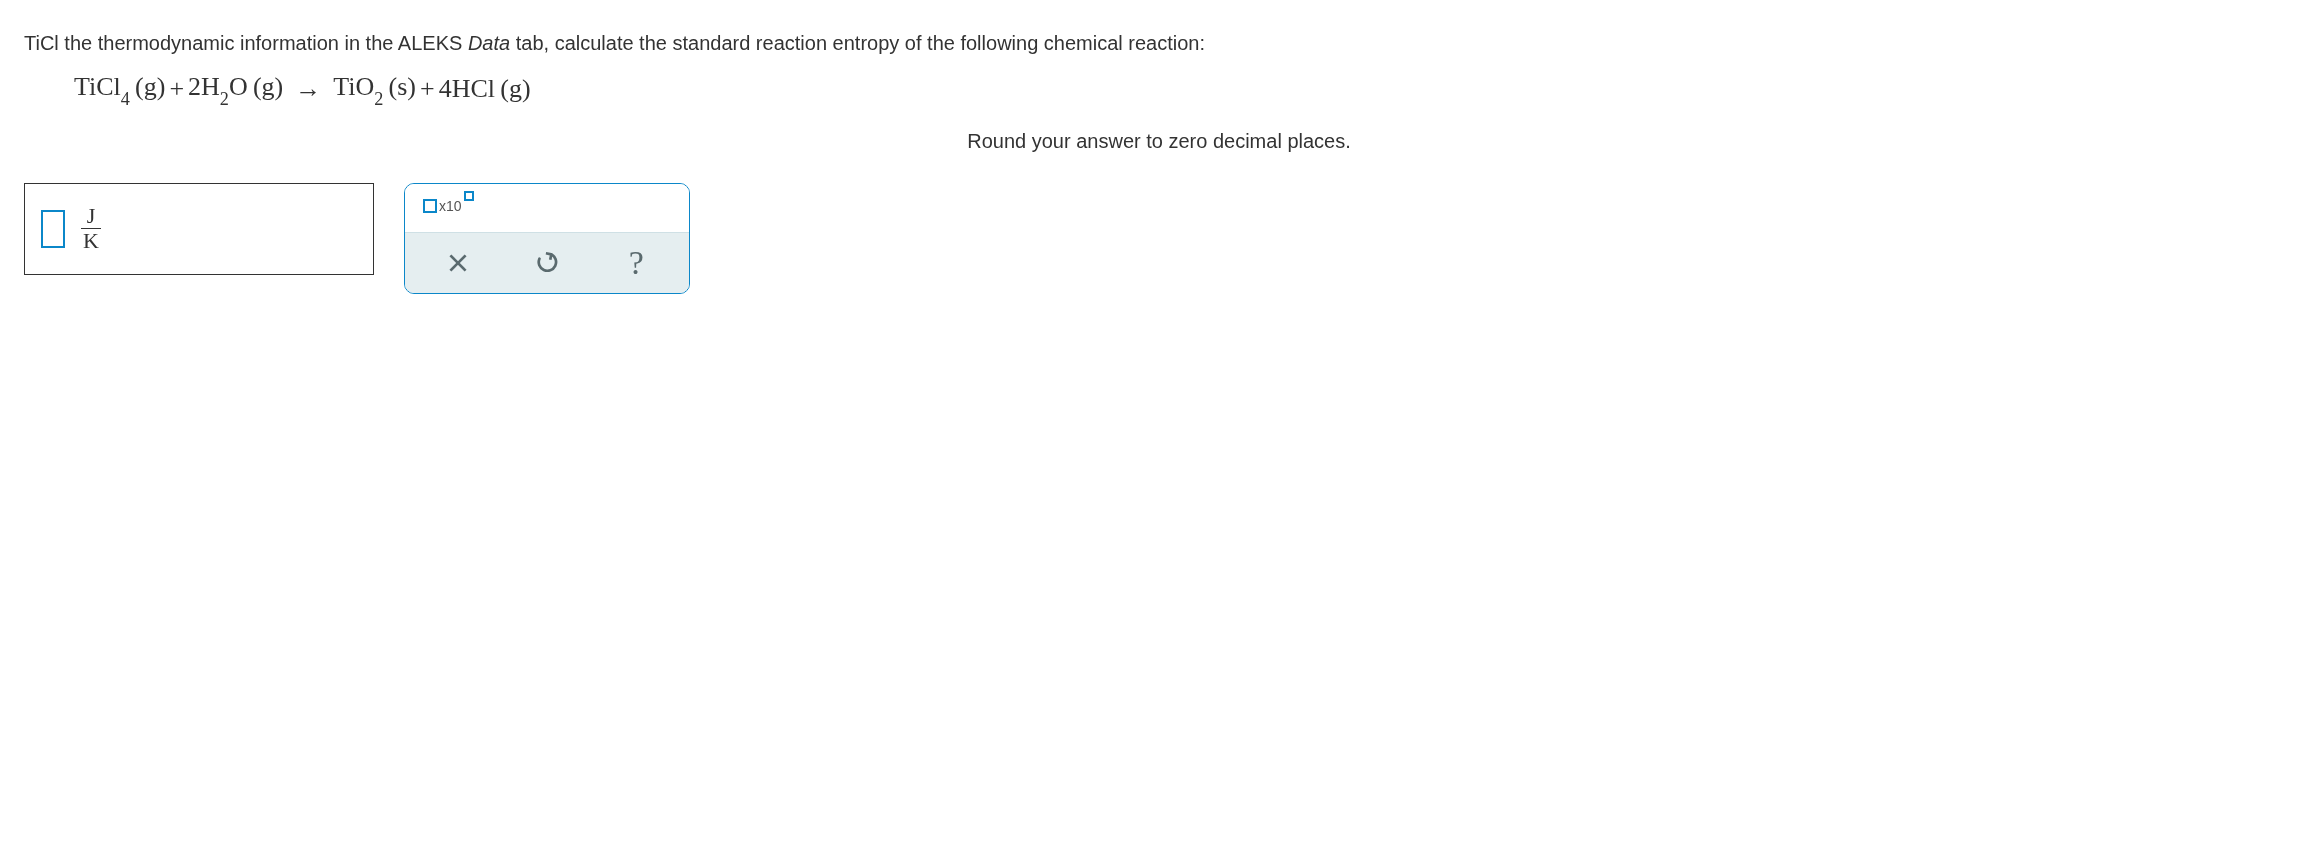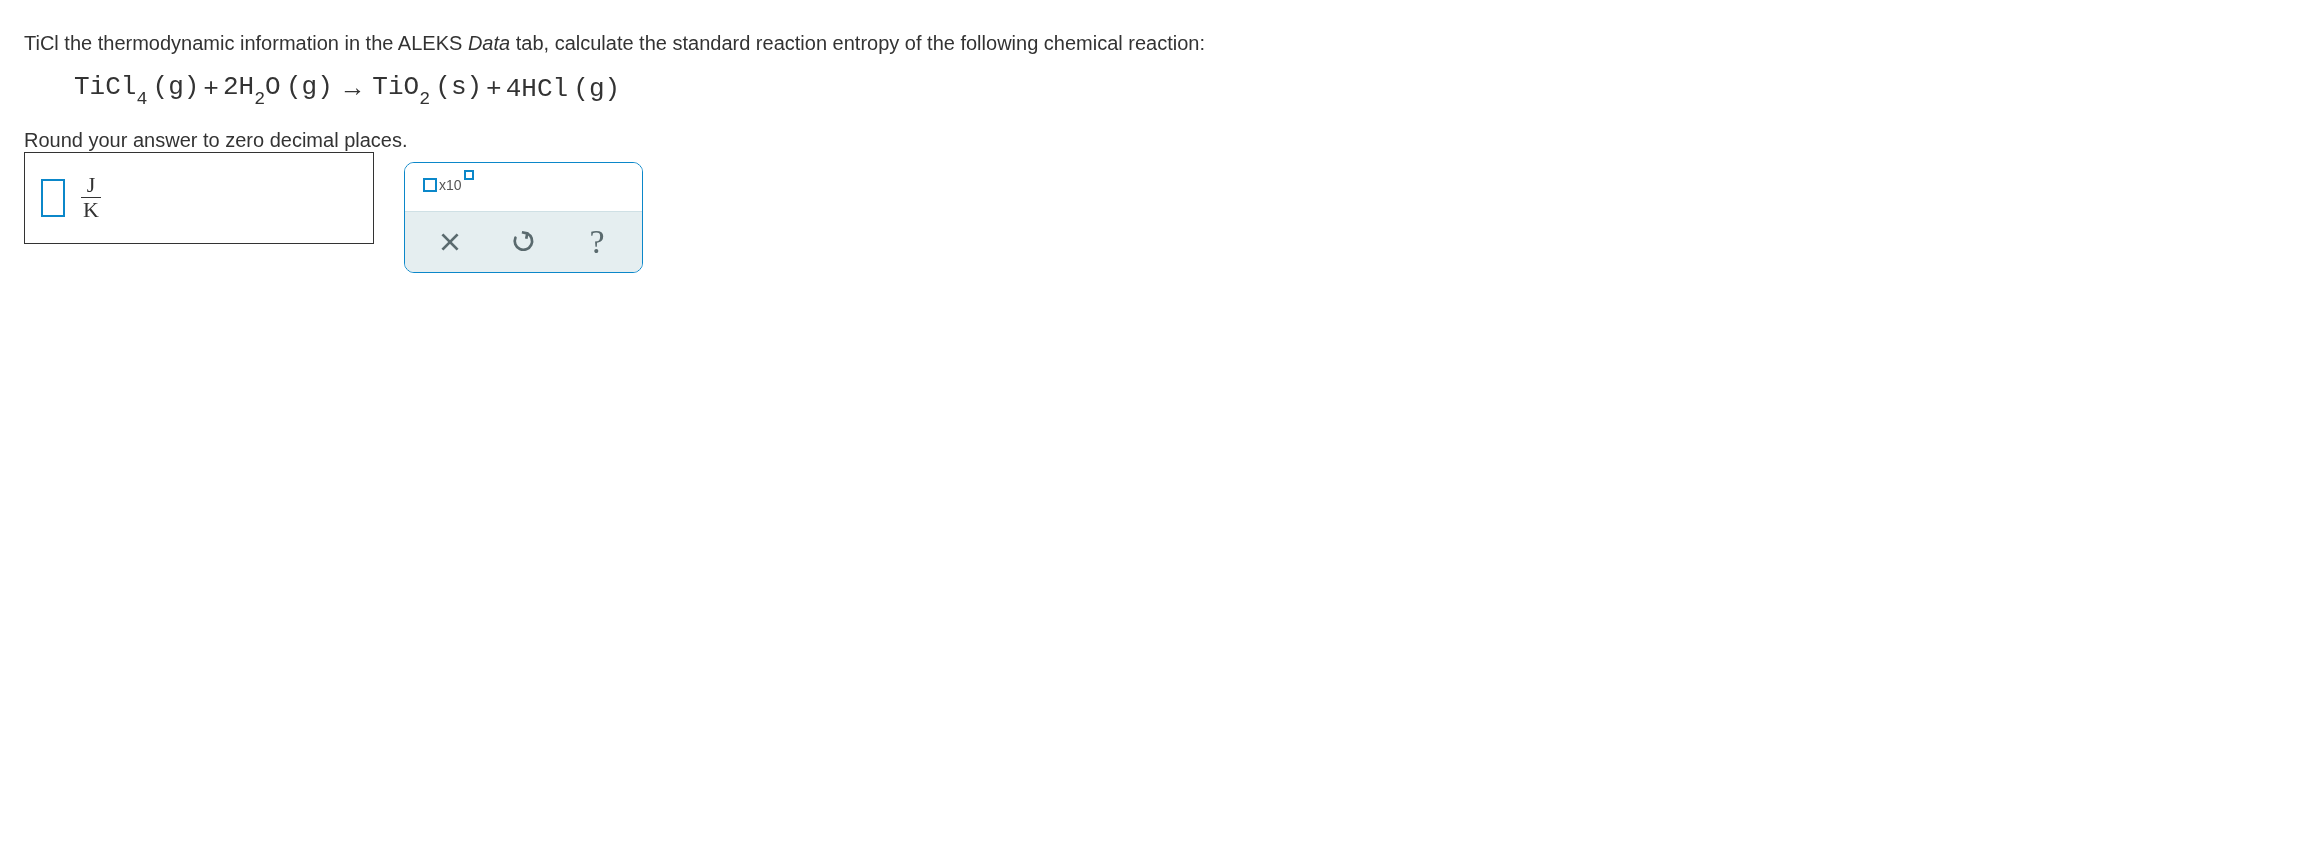--- a/index.html
+++ b/index.html
@@ -15,38 +15,40 @@
       padding: 28px 24px;
     }
     .question-line {
       line-height: 1.5;
       margin-bottom: 14px;
     }
     .italic {
       font-style: italic;
     }
     .equation-row {
-      font-family: Liberation Mono, monospace;
+      font-family: Liberation Serif, serif;
       font-size: 26px;
       margin-left: 50px;
       margin-bottom: 24px;
       display: flex;
       align-items: center;
       gap: 4px;
     }
     .sub {
       font-size: 70%;
       vertical-align: sub;
       position: relative;
       top: 4px;
     }
     .arrow {
       margin: 0 8px;
     }
     .instruction {
+      margin-bottom: 30px;
+      text-align: center;
     }
     .answer-row {
       display: flex;
       align-items: flex-start;
       gap: 30px;
     }
     .answer-box {
       border: 1px solid #333;
       padding: 20px 16px;
       width: 350px;
@@ -71,23 +73,22 @@
     .fraction .num {
       border-bottom: 1.5px solid #333;
       padding: 0 6px;
     }
     .fraction .den {
       padding: 0 6px;
     }
     .tool-panel {
       border: 1.5px solid #0b87c9;
       border-radius: 10px;
-      width: 239px;
+      width: 286px;
       overflow: hidden;
-      margin-top: 10px;
     }
     .tool-top {
       background: #fff;
       padding: 14px 18px 18px 18px;
       display: flex;
       align-items: center;
     }
     .sci-btn {
       display: inline-flex;
       align-items: center;

